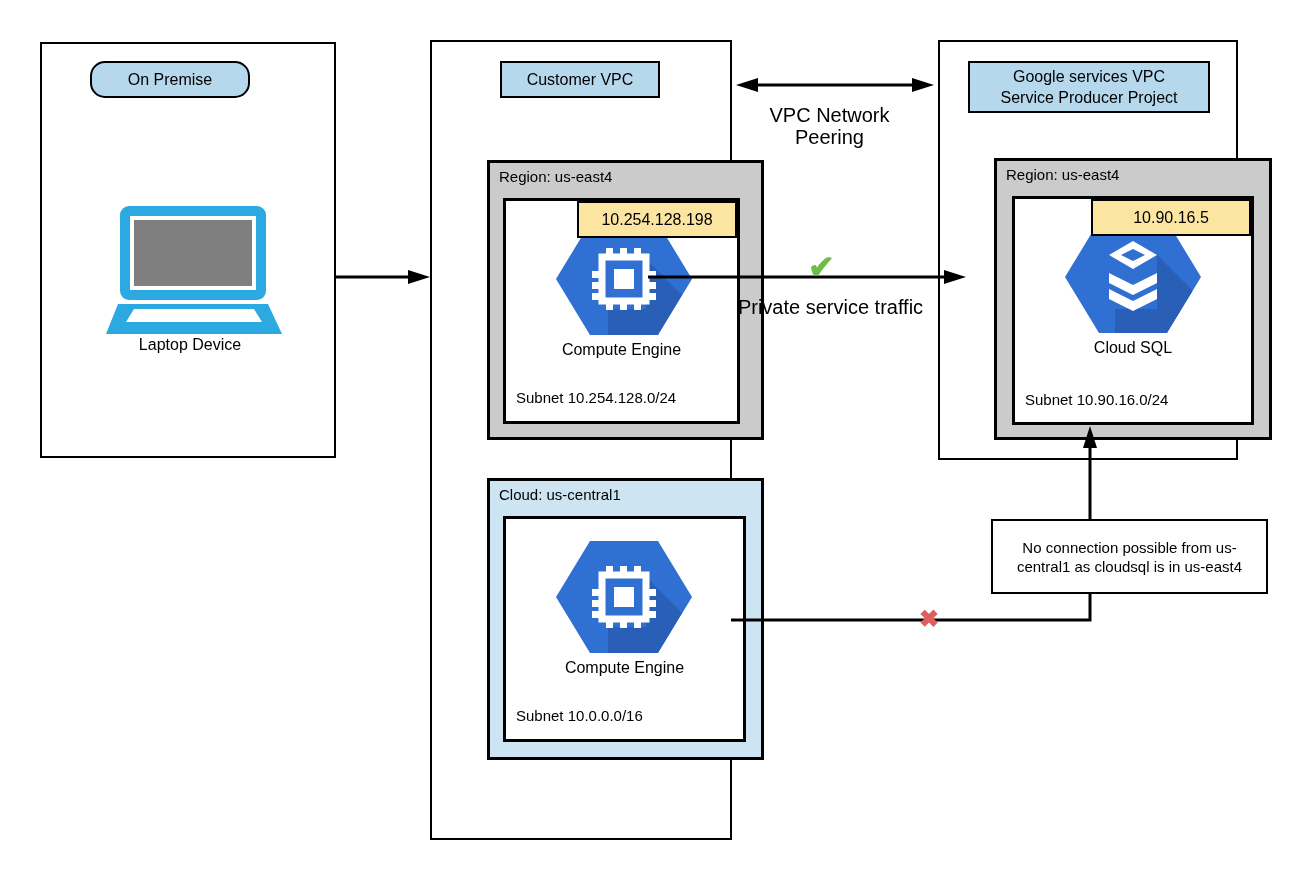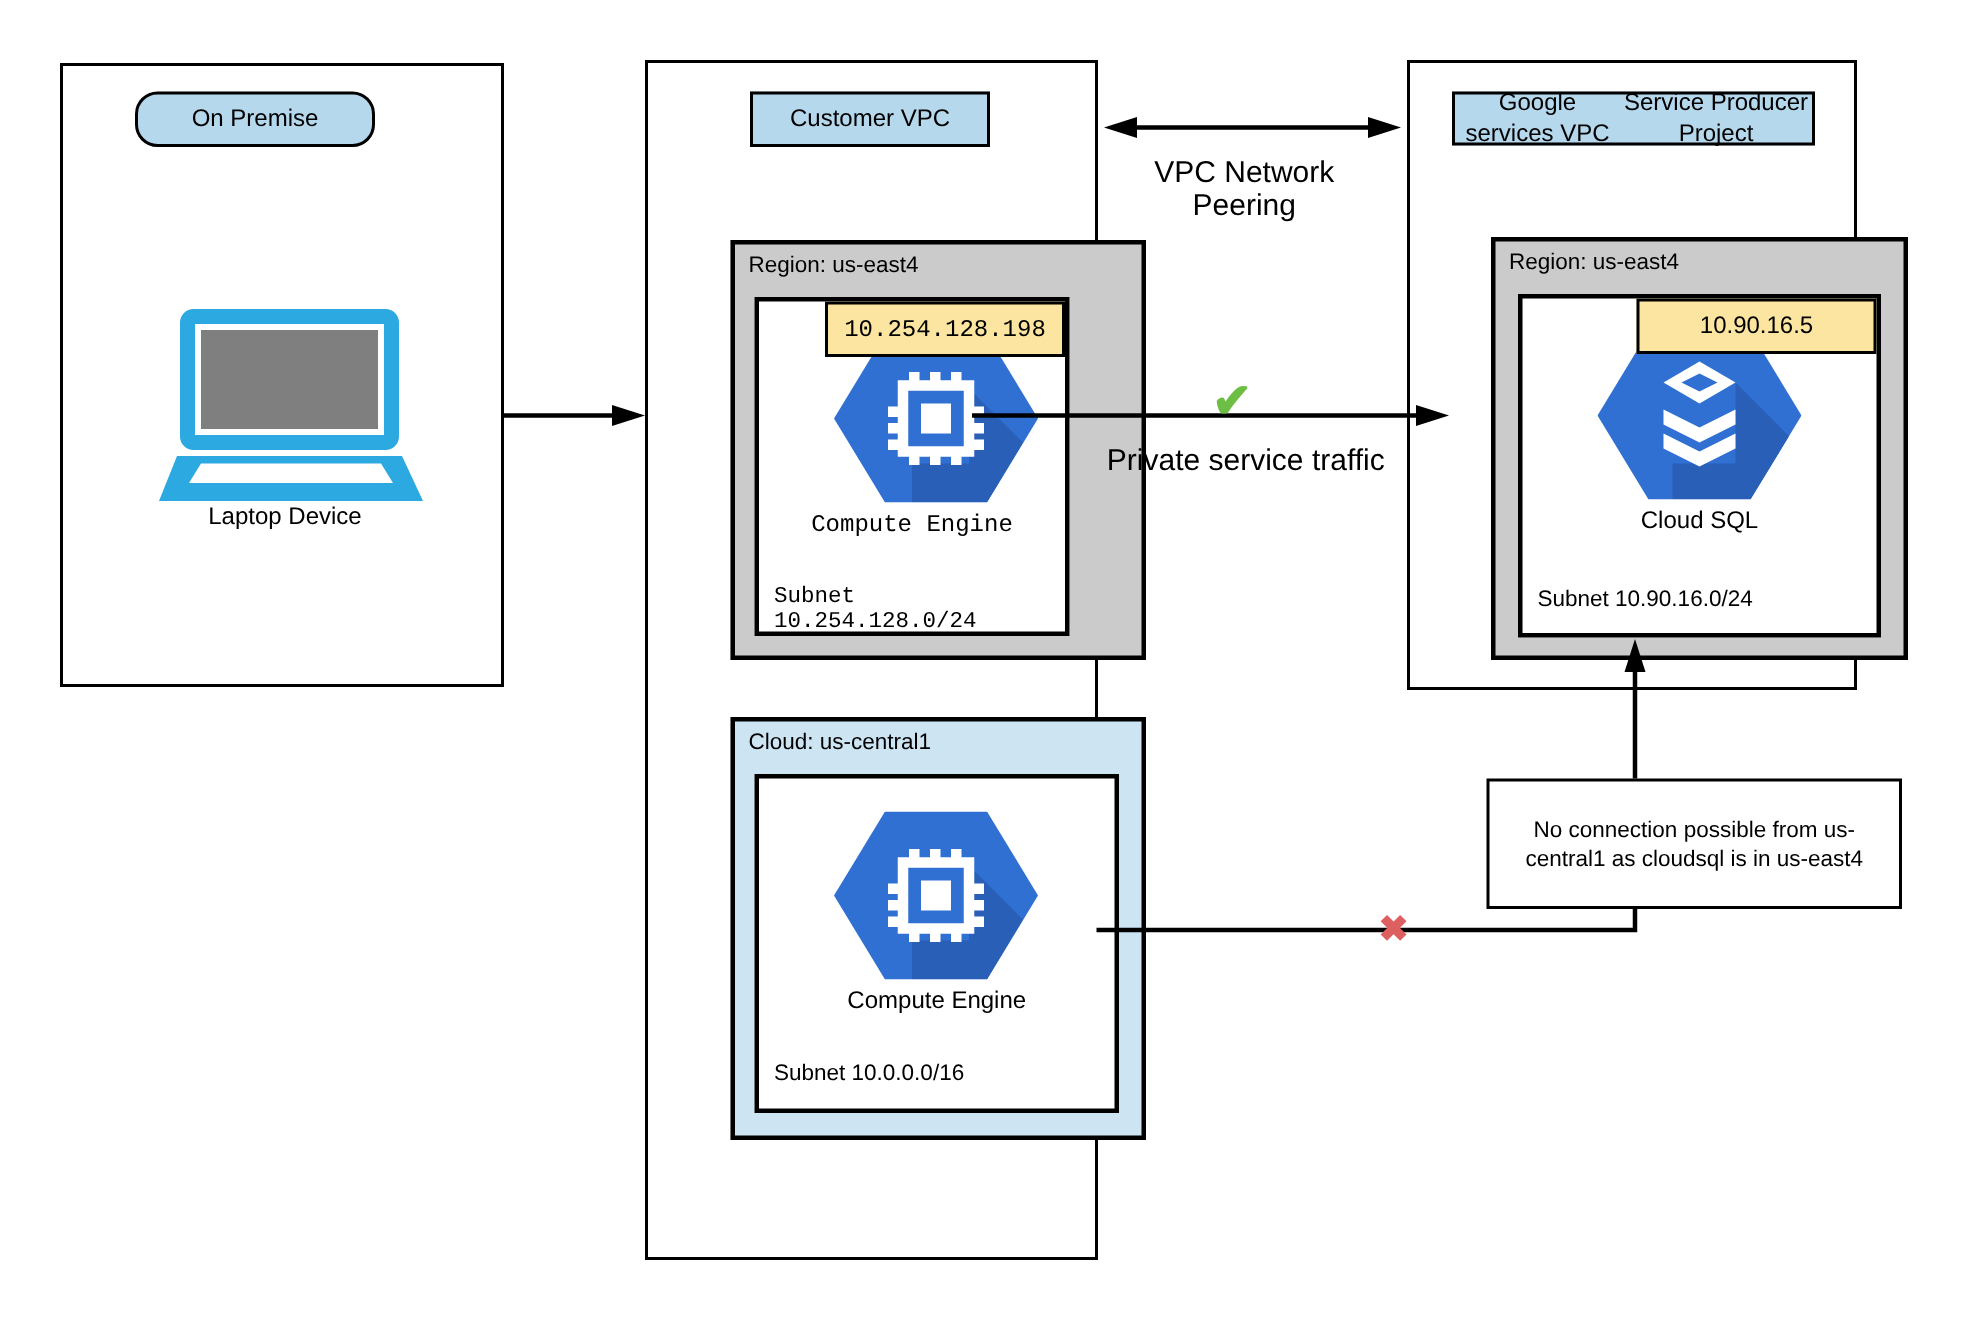--- a/index.html
+++ b/index.html
@@ -56,21 +56,21 @@
 
   <div class="outer-box" style="left:430px;top:40px;width:302px;height:800px;">
     <div class="title-box" style="left:68px;top:19px;width:160px;height:37px;">
       <span>Customer VPC</span>
     </div>
 
     <div class="region-box region-gray" style="left:11px;top:118px;width:277px;height:280px;">
       <div class="region-label">
         <span>Region: us-east4</span>
       </div>
-      <div class="node-box" style="left:13px;top:35px;width:210px;height:226px;font-family:Liberation Mono, monospace;">
+      <div class="node-box" style="left:13px;top:35px;width:237px;height:226px;">
         <div class="ip-tag">
           <span>10.254.128.198</span>
         </div>
         <svg class="node-icon" width="136" height="112" viewBox="0 0 136 112">
           <defs>
               <clipPath id="hexclip1">
                 <polygon points="136,56 102,0 34,0 0,56 34,112 102,112"></polygon>
               </clipPath>
             </defs>
           <polygon points="136,56 102,0 34,0 0,56 34,112 102,112" fill="#2f70d2"></polygon>
@@ -131,21 +131,21 @@
           <span>Compute Engine</span>
         </div>
         <div class="subnet-label">
           <span>Subnet 10.0.0.0/16</span>
         </div>
       </div>
     </div>
   </div>
 
   <div class="outer-box" style="left:938px;top:40px;width:300px;height:420px;">
-    <div class="title-box" style="left:28px;top:19px;width:242px;height:36px;flex-direction:row;">
+    <div class="title-box" style="left:28px;top:19px;width:242px;height:52px;flex-direction:column;">
       <span>Google services VPC</span>
       <span>Service Producer Project</span>
     </div>
 
     <div class="region-box region-gray" style="left:10px;top:116px;width:278px;height:282px;">
       <div class="region-label">
         <span>Region: us-east4</span>
       </div>
       <div class="node-box" style="left:15px;top:35px;width:242px;height:229px;">
         <div class="ip-tag">
@@ -204,17 +204,17 @@
     <span>Private service traffic</span>
   </div>
 
   <div id="check" class="status-glyph">
     <span>✔</span>
   </div>
   <div id="cross" class="status-glyph">
     <span>✖</span>
   </div>
 
-  <div class="note-box" style="left:991px;top:519px;width:277px;height:87px;">
+  <div class="note-box" style="left:991px;top:519px;width:277px;height:75px;">
     <span>No connection possible from us-central1 as cloudsql is in us-east4</span>
   </div>
 
 </div>
 
 </body></html>

